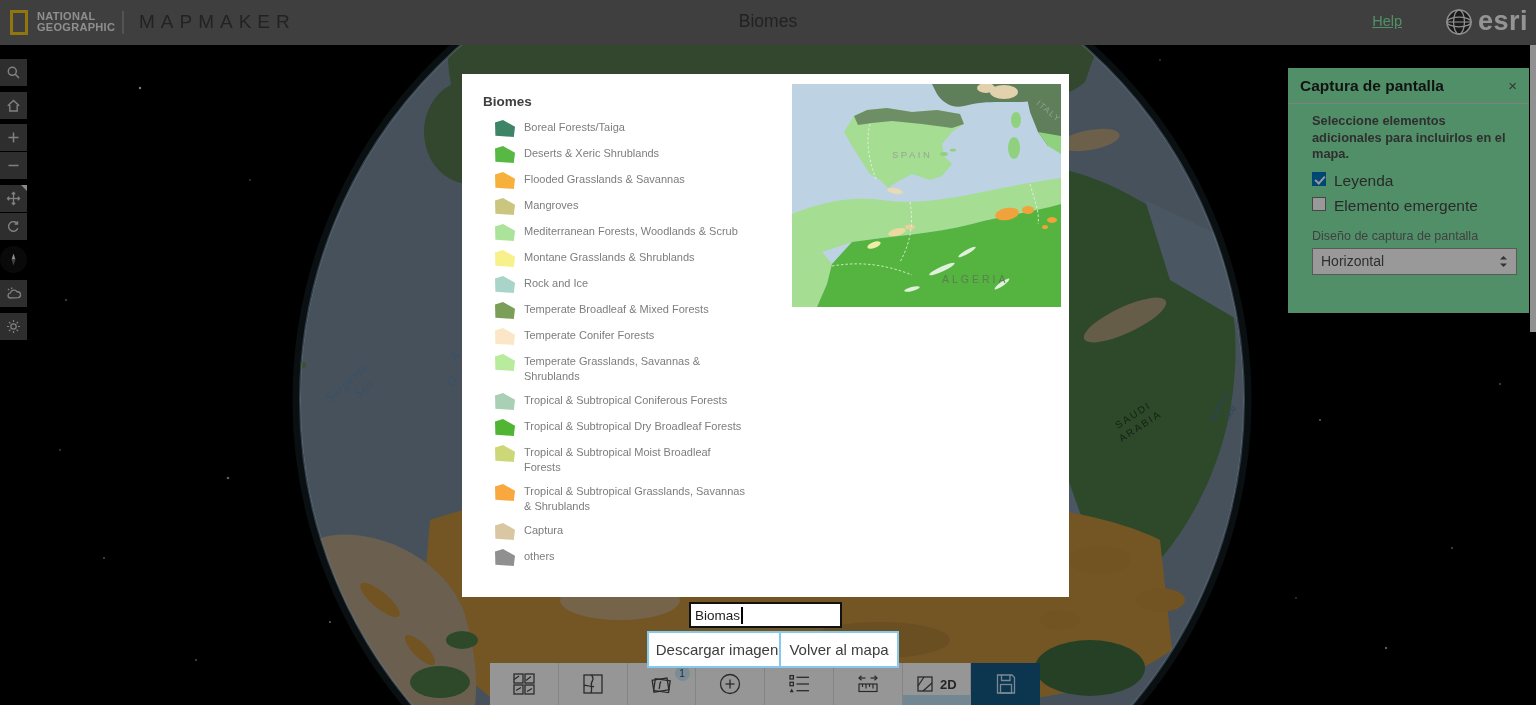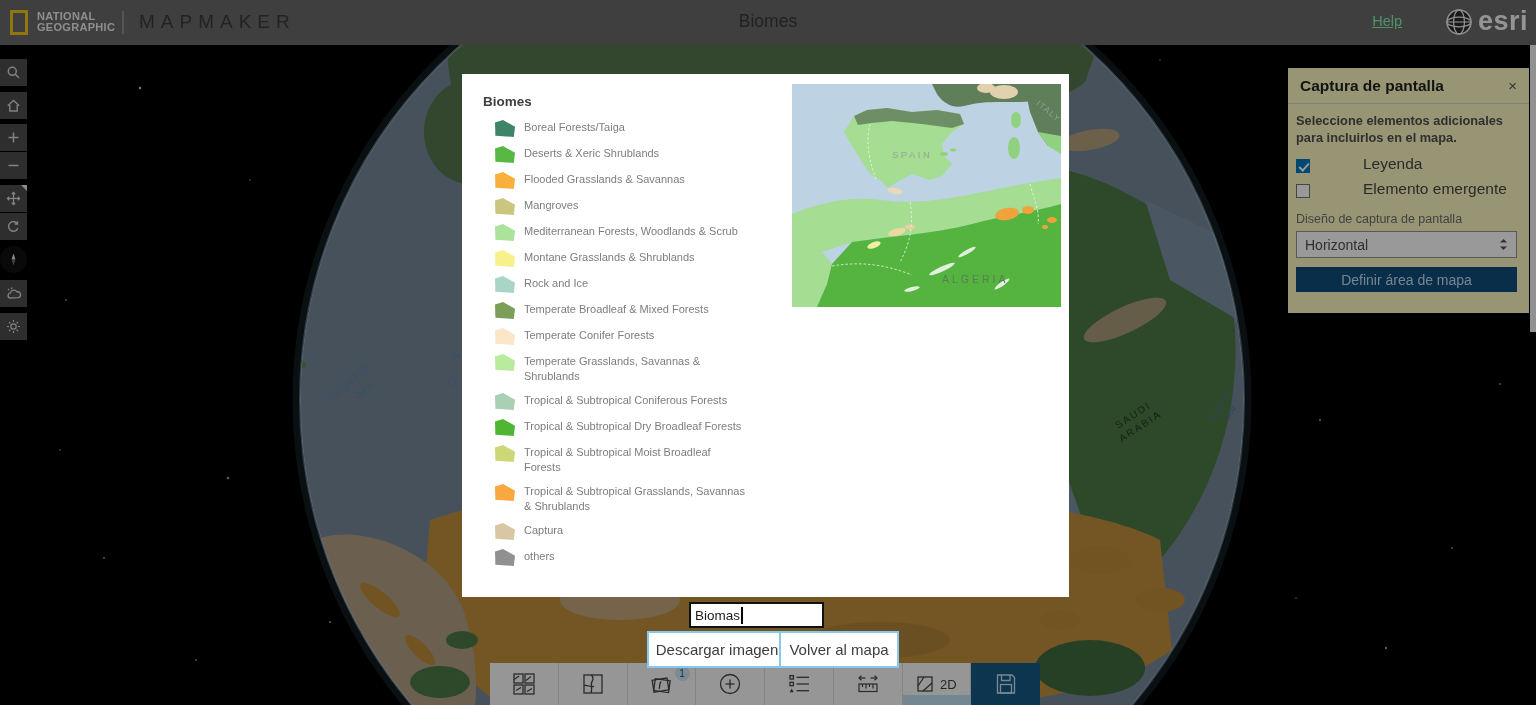--- a/index.html
+++ b/index.html
@@ -22,64 +22,64 @@
   .esri-text { font-size:27px; font-weight:bold; color:#f7f7f7; letter-spacing:.5px; }
 
   
   .side-btn { position:absolute; left:0; width:27px; height:27px; background:#4d4d4d; z-index:15;
               display:flex; align-items:center; justify-content:center; cursor:pointer; }
   .side-btn.circle { border-radius:50%; background:#101010; }
   .corner-badge { position:absolute; top:0; right:0; width:0; height:0;
                   border-left:6px solid transparent; border-top:6px solid #e6e6e6; }
 
   
-  #shot-panel { position:absolute; left:1288px; top:68px; width:241px; height:245px; background:#fef9c3; z-index:15; }
+  #shot-panel { position:absolute; left:1288px; top:68px; width:241px; height:245px; background:#86efac; z-index:15; }
   .panel-head { position:relative; height:36px; border-bottom:1px solid #d6d6d6; display:flex; align-items:center; padding:0 12px; }
   .panel-title { font-size:15.5px; font-weight:bold; color:#1f1f1f; flex:1; }
   .panel-close { font-size:15px; color:#5a5a5a; cursor:pointer; }
-  .panel-body { padding:9px 12px 0 8px; }
+  .panel-body { padding:9px 12px 0 24px; }
   .panel-desc { font-size:12.8px; font-weight:bold; color:#4f4f4f; line-height:1.3; margin-bottom:9px; }
-  .chk-row { display:flex; align-items:flex-end; margin-bottom:7px; cursor:pointer;gap:45px; }
+  .chk-row { display:flex; align-items:flex-start; margin-bottom:7px; cursor:pointer; }
   .chk-box { width:14px; height:14px; border:1px solid #757575; background:#fff; flex:none; }
   .chk-box.checked { background:#0079c1; border-color:#0079c1; position:relative; }
   .chk-box.checked::after { content:""; position:absolute; left:4px; top:1px; width:4px; height:8px;
        border:solid #fff; border-width:0 2px 2px 0; transform:rotate(42deg); }
   .chk-label { font-size:15.5px; color:#474747; margin-left:8px; }
   .layout-label { font-size:12.5px; color:#6d6d6d; margin:14px 0 5px 0; }
   .layout-select { height:27px; border:1px solid #949494; display:flex; align-items:center; padding:0 8px; cursor:pointer; background:#fff; }
   .layout-value { flex:1; font-size:14px; color:#4f4f4f; }
   .define-btn { margin-top:9px; height:25px; background:#0e4d7c; color:#c5ddef; font-size:14px;
                 display:flex; align-items:center; justify-content:center; cursor:pointer; }
   #panel-scrollbar { position:absolute; left:1530px; top:45px; width:6px; height:287px; background:#f2f2f2; z-index:15; }
 
   
   #toolbar { position:absolute; left:490px; top:663px; width:550px; height:42px; background:#fbfbfb; z-index:15; display:flex; }
   .tb-cell { position:relative; width:68.75px; height:42px; display:flex; align-items:center; justify-content:center;
              border-right:1px solid #dcdcdc; cursor:pointer; }
   .tb-cell:last-child { border-right:none; }
   .tb-badge { position:absolute; left:47px; top:3px; width:15px; height:15px; border-radius:50%;
               background:#cde9f7; color:#20506e; font-size:10px; display:flex; align-items:center; justify-content:center; }
   .tb-2d-strip { position:absolute; left:0; bottom:0; width:100%; height:10px; background:#bfe2f4; }
-  .tb-2d-label { font-size:13px; color:#3f3f3f; margin-left:6px; }
+  .tb-2d-label { font-size:13px; color:#3f3f3f; margin-left:6px;font-weight:bold; }
   .tb-save { background:#155a84; }
 
   
   #dim-overlay { position:absolute; inset:0; background:rgba(0,0,0,0.40); z-index:50; }
 
   
   #capture-modal { position:absolute; left:462px; top:74px; width:607px; height:523px; background:#fff; z-index:60; }
   .legend-title { position:absolute; left:21px; top:20px; font-size:13.5px; font-weight:bold; color:#3f3f3f; }
   #legend-items { position:absolute; left:33px; top:46px; }
   .legend-item { display:flex; gap:9px; margin-bottom:9px; }
   .swatch { width:20px; height:17px; flex:none; clip-path:polygon(0% 14%, 40% 0%, 100% 40%, 94% 100%, 2% 93%); }
   .legend-label { font-size:11px; line-height:15px; color:#7d7d7d; width:225px; }
   #preview-map { position:absolute; left:330px; top:10px; width:269px; height:223px; }
 
   
-  #filename-input { position:absolute; left:689px; top:602px; width:135px; height:26px; background:#fff;
+  #filename-input { position:absolute; left:689px; top:602px; width:153px; height:26px; background:#fff;
                     border:2px solid #111; z-index:60; display:flex; align-items:center; padding-left:4px; }
   .filename-text { font-size:13.5px; color:#1d1d1d; }
   .caret { width:1.5px; height:17px; background:#000; margin-left:1px; }
   .dlg-btn { position:absolute; top:631px; height:37px; background:#fff; border:2px solid #85c9ee; z-index:60;
              display:flex; align-items:center; justify-content:center; font-size:15px; color:#3d3d3d; cursor:pointer; }
   #download-btn { left:647px; width:140px; }
   #back-btn { left:779px; width:120px; }
 
   svg { display:block; }
 </style>
@@ -273,21 +273,20 @@
         <span class="chk-label">Elemento emergente</span>
       </div>
       <div class="layout-label">Diseño de captura de pantalla</div>
       <div class="layout-select">
         <span class="layout-value">Horizontal</span>
         <svg width="9" height="13" viewBox="0 0 9 13" fill="#555">
           <path d="M4.5,1 L8,4.6 H1 Z"></path>
             <path d="M1,8.4 H8 L4.5,12 Z"></path>
         </svg>
       </div>
-      <div class="define-btn">Definir área de mapa</div>
     </div>
   </div>
   <div id="panel-scrollbar"></div>
 
   <div id="toolbar">
     <div class="tb-cell">
       <svg width="26" height="26" viewBox="0 0 26 26" stroke="#454545" stroke-width="1.3" fill="none">
         <rect x="3" y="3" width="9" height="9"></rect>
           <rect x="14" y="3" width="9" height="9"></rect>
         <rect x="3" y="14" width="9" height="9"></rect>

